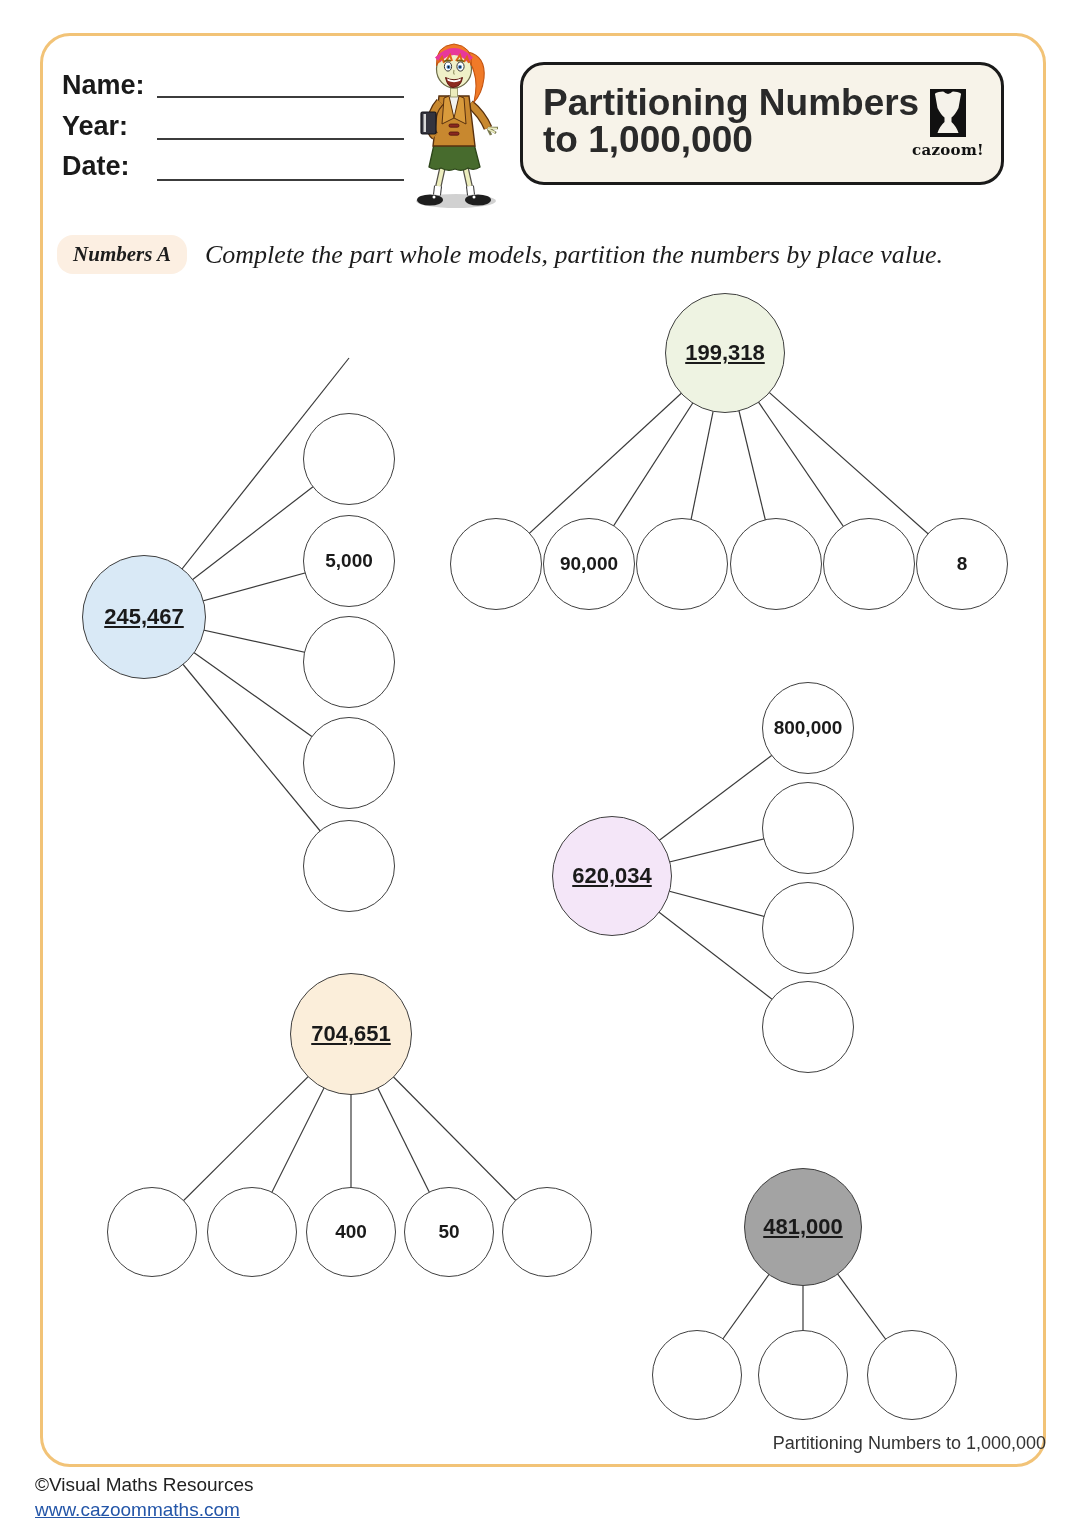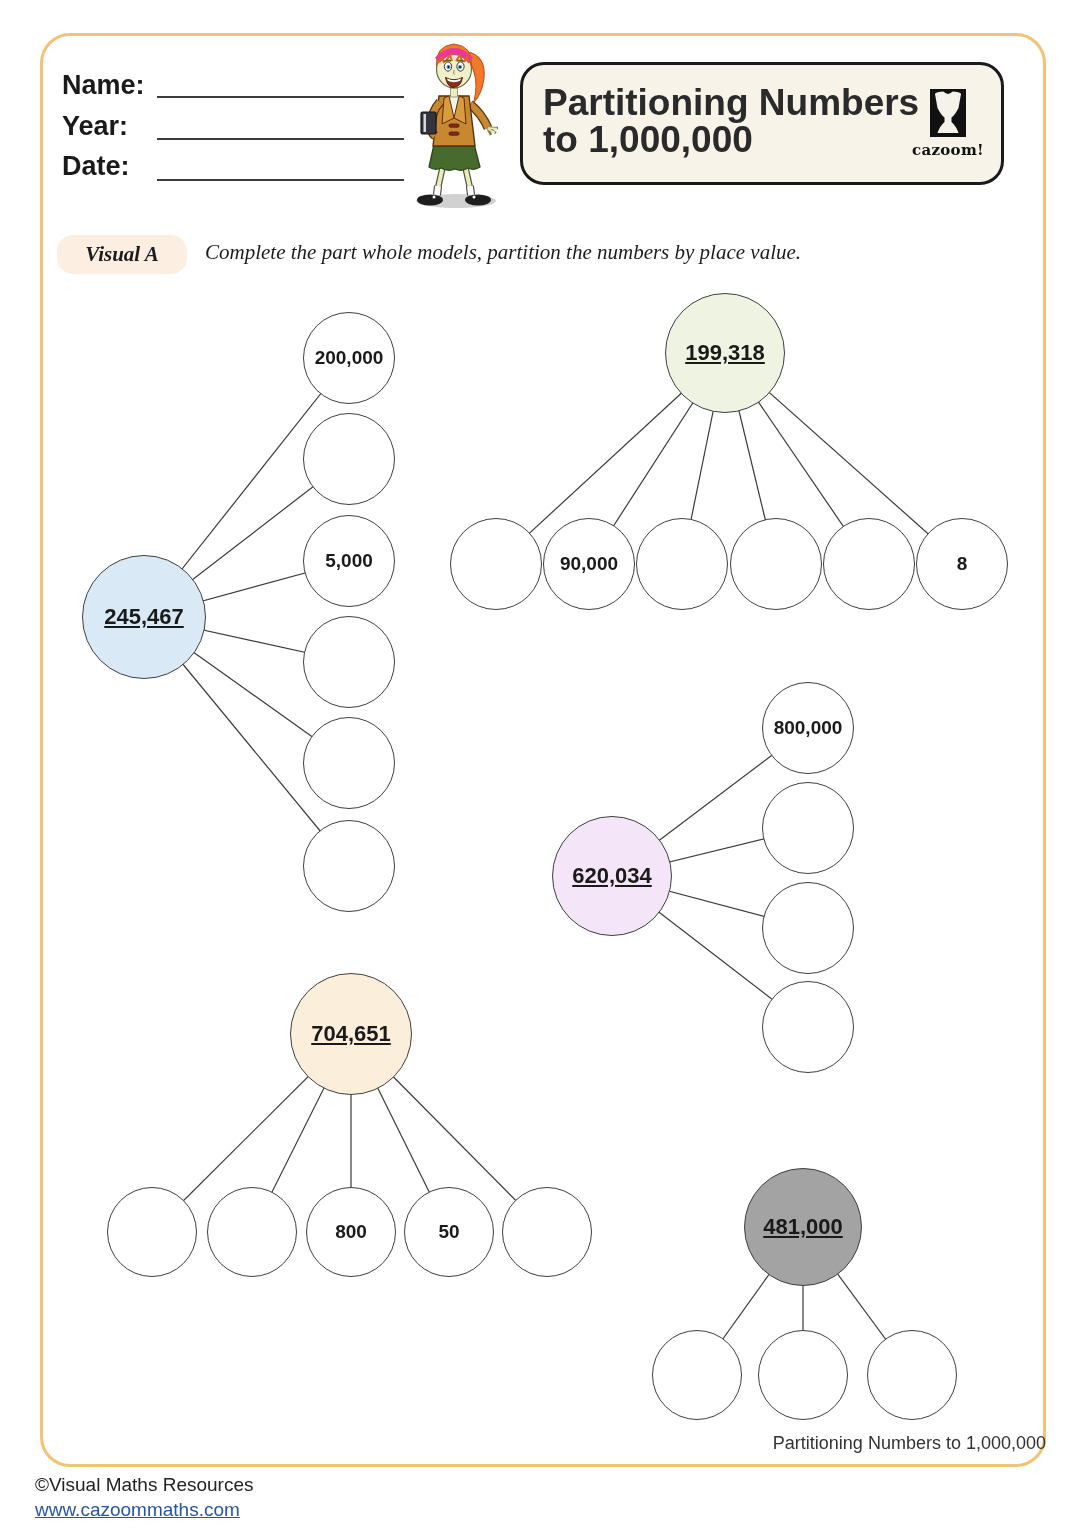--- a/index.html
+++ b/index.html
@@ -13,21 +13,21 @@
   .girl{position:absolute;left:404px;top:36px;}
   .title-box{position:absolute;left:520px;top:62px;width:484px;height:123px;box-sizing:border-box;
              background:#f7f3e9;border:3px solid #1a1a1a;border-radius:24px;}
   .title-text{position:absolute;left:20px;top:19px;font-weight:700;font-size:37px;line-height:37px;color:#2a2a2a;}
   .logo{position:absolute;right:14px;top:24px;width:78px;text-align:center;}
   .logo-word{font-family:"DejaVu Serif",serif;font-weight:700;font-size:15px;letter-spacing:.3px;color:#111;margin-top:0;}
   .section-pill{position:absolute;left:57px;top:235px;width:130px;height:39px;border-radius:16px;
                 background:#fcefe2;display:flex;align-items:center;justify-content:center;
                 font-family:"Liberation Serif",serif;font-style:italic;font-weight:700;font-size:21px;color:#1c1c1c;}
   .instruction{position:absolute;left:205px;top:240px;font-family:"Liberation Serif",serif;
-               font-style:italic;font-size:21px;color:#1c1c1c;}
+               font-style:italic;font-size:26px;color:#1c1c1c;}
   .lines-svg{position:absolute;left:0;top:0;z-index:1;}
   .wc,.pc{position:absolute;z-index:2;box-sizing:border-box;background:#fff;border:1.4px solid #3f3f3f;
           border-radius:50%;display:flex;align-items:center;justify-content:center;
           font-weight:700;color:#1a1a1a;}
   .wc{font-size:22px;text-decoration:underline;}
   .pc{font-size:19px;}
   .foot-copy{position:absolute;left:35px;top:1474px;font-size:19px;color:#222;}
   .foot-link{position:absolute;left:35px;top:1499px;font-size:19px;color:#2456a8;text-decoration:underline;cursor:pointer;}
   .foot-title{position:absolute;right:40px;top:1433px;font-size:18px;color:#333;}
 </style>
@@ -106,21 +106,21 @@
       <svg width="36" height="48" viewBox="0 0 36 48">
         <rect width="36" height="48" fill="#111"></rect>
         <ellipse cx="18" cy="5" rx="13" ry="2.8" fill="#f5f2ea"></ellipse>
         <path d="M5,5 Q18,2 31,5 L28.5,19 Q25,26 21.5,28.5 L21.5,33 Q26.5,37.5 28.5,44 L7.5,44 Q9.5,37.5 14.5,33 L14.5,28.5 Q11,26 7.5,19 Z" fill="#f5f2ea"></path>
         <path d="M13,2 Q18,8 23,2 Z" fill="#111"></path>
       </svg>
       <div class="logo-word">cazoom!</div>
     </div>
   </div>
 
-  <div class="section-pill">Visual A</div>
+  <div class="section-pill">Numbers A</div>
   <div class="instruction">Complete the part whole models, partition the numbers by place value.</div>
 
   <svg class="lines-svg" width="1086" height="1536" viewBox="0 0 1086 1536">
     <g stroke="#3a3a3a" stroke-width="1.2">
       <line x1="144" y1="617" x2="349" y2="358"></line>
         <line x1="144" y1="617" x2="349" y2="459"></line>
       <line x1="144" y1="617" x2="349" y2="561"></line>
         <line x1="144" y1="617" x2="349" y2="662"></line>
       <line x1="144" y1="617" x2="349" y2="763"></line>
         <line x1="144" y1="617" x2="349" y2="866"></line>
@@ -139,21 +139,20 @@
       <line x1="351" y1="1034" x2="351" y2="1232"></line>
         <line x1="351" y1="1034" x2="449" y2="1232"></line>
       <line x1="351" y1="1034" x2="547" y2="1232"></line>
       <line x1="803" y1="1227" x2="697" y2="1375"></line>
         <line x1="803" y1="1227" x2="803" y2="1375"></line>
       <line x1="803" y1="1227" x2="912" y2="1375"></line>
     </g>
   </svg>
 
   <div class="wc" style="left:82px;top:555px;width:124px;height:124px;background:#d9e9f6">245,467</div>
-  <div class="pc" style="left:303px;top:312px;width:92px;height:92px">200,000</div>
   <div class="pc" style="left:303px;top:413px;width:92px;height:92px"></div>
   <div class="pc" style="left:303px;top:515px;width:92px;height:92px">5,000</div>
   <div class="pc" style="left:303px;top:616px;width:92px;height:92px"></div>
   <div class="pc" style="left:303px;top:717px;width:92px;height:92px"></div>
   <div class="pc" style="left:303px;top:820px;width:92px;height:92px"></div>
 
   <div class="wc" style="left:665px;top:293px;width:120px;height:120px;background:#eef3e2">199,318</div>
   <div class="pc" style="left:450px;top:518px;width:92px;height:92px"></div>
   <div class="pc" style="left:543px;top:518px;width:92px;height:92px">90,000</div>
   <div class="pc" style="left:636px;top:518px;width:92px;height:92px"></div>
@@ -163,21 +162,21 @@
 
   <div class="wc" style="left:552px;top:816px;width:120px;height:120px;background:#f4e6f8">620,034</div>
   <div class="pc" style="left:762px;top:682px;width:92px;height:92px">800,000</div>
   <div class="pc" style="left:762px;top:782px;width:92px;height:92px"></div>
   <div class="pc" style="left:762px;top:882px;width:92px;height:92px"></div>
   <div class="pc" style="left:762px;top:981px;width:92px;height:92px"></div>
 
   <div class="wc" style="left:290px;top:973px;width:122px;height:122px;background:#fbeeda">704,651</div>
   <div class="pc" style="left:107px;top:1187px;width:90px;height:90px"></div>
   <div class="pc" style="left:207px;top:1187px;width:90px;height:90px"></div>
-  <div class="pc" style="left:306px;top:1187px;width:90px;height:90px">800</div>
+  <div class="pc" style="left:306px;top:1187px;width:90px;height:90px">400</div>
   <div class="pc" style="left:404px;top:1187px;width:90px;height:90px">50</div>
   <div class="pc" style="left:502px;top:1187px;width:90px;height:90px"></div>
 
   <div class="wc" style="left:744px;top:1168px;width:118px;height:118px;background:#a3a3a3">481,000</div>
   <div class="pc" style="left:652px;top:1330px;width:90px;height:90px"></div>
   <div class="pc" style="left:758px;top:1330px;width:90px;height:90px"></div>
   <div class="pc" style="left:867px;top:1330px;width:90px;height:90px"></div>
 
   <div class="foot-copy">©Visual Maths Resources</div>
   <div class="foot-link">www.cazoommaths.com</div>

